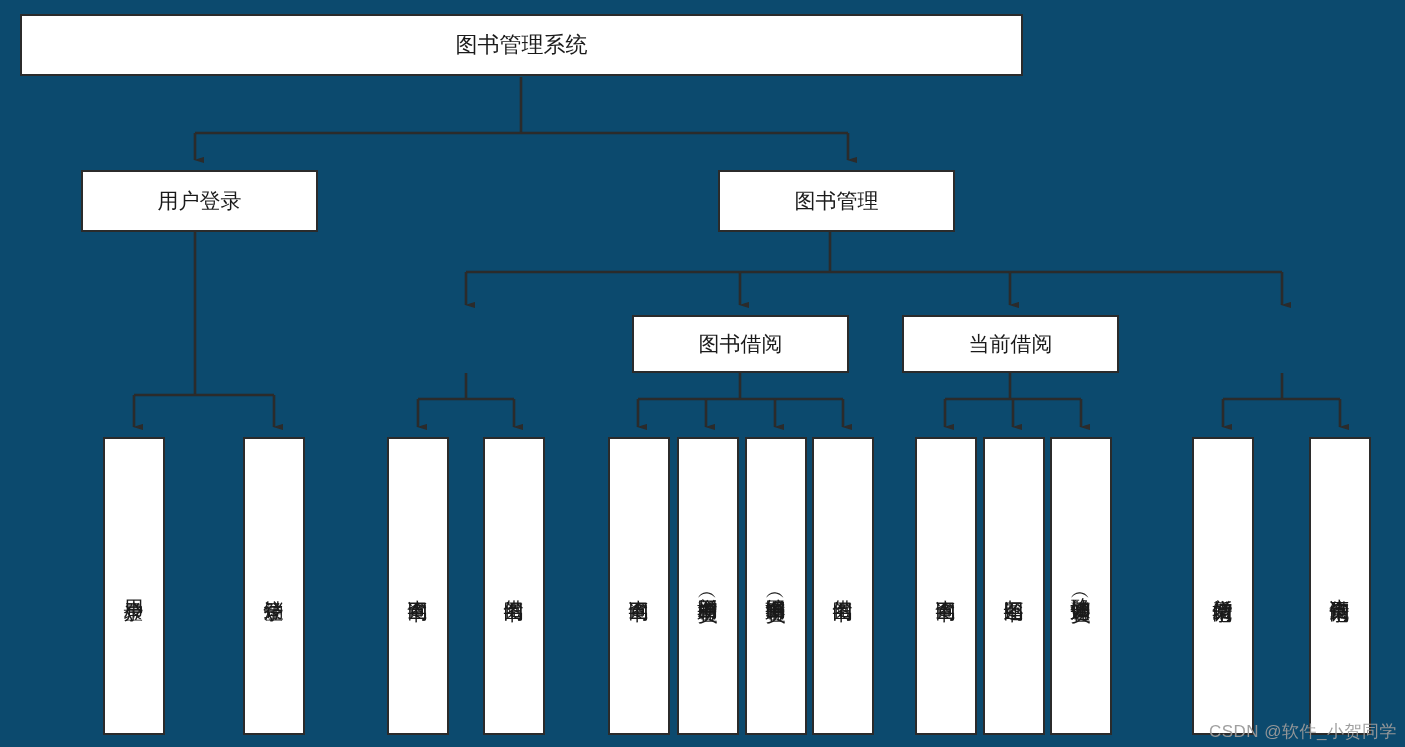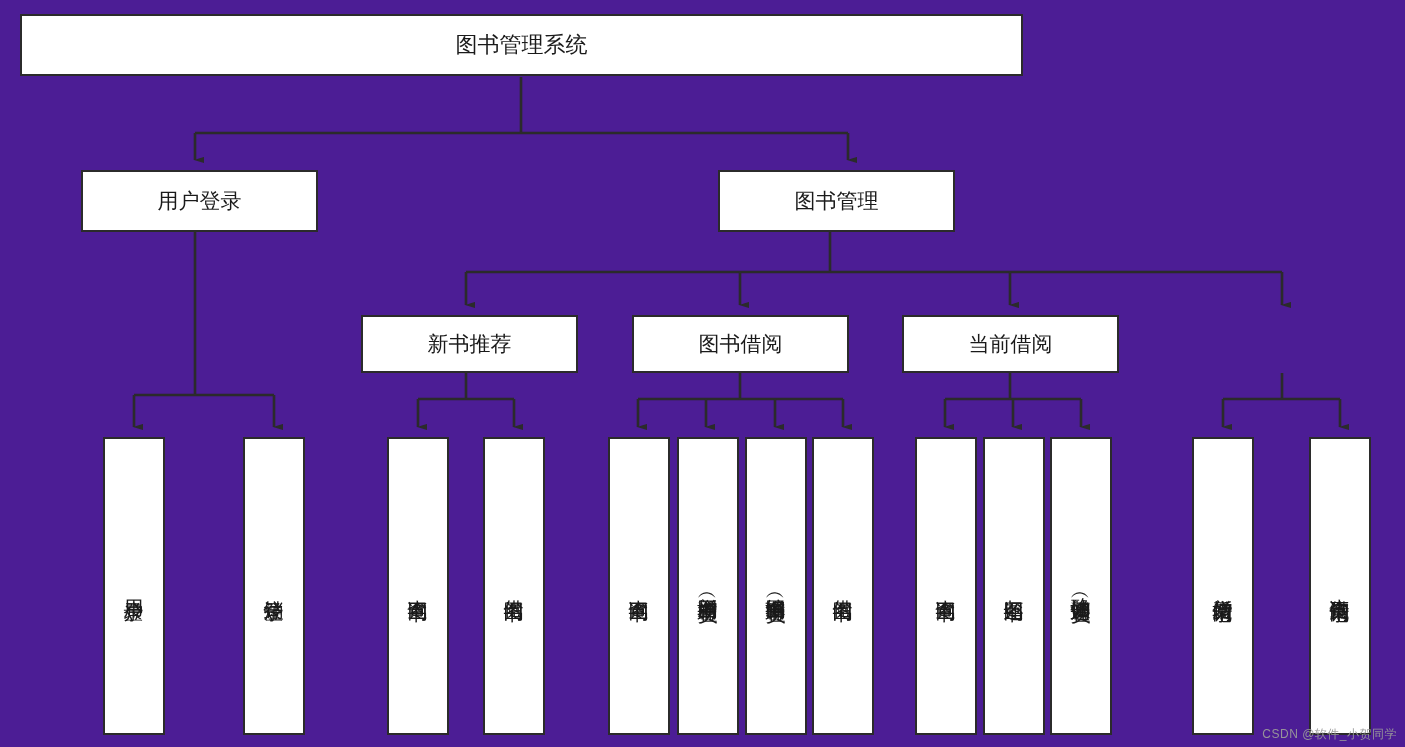--- a/index.html
+++ b/index.html
@@ -8,21 +8,21 @@
     padding: 0;
     background: #ffffff;
   }
   body {
     font-family: "Liberation Sans", "DejaVu Sans", sans-serif;
   }
   #diagram-root {
     position: relative;
     width: 1405px;
     height: 747px;
-    background: #4c1d95;
+    background: #0c4a6e;
     overflow: hidden;
   }
   #edge-layer {
     position: absolute;
     left: 0;
     top: 0;
     width: 1405px;
     height: 747px;
     pointer-events: none;
   }
@@ -57,21 +57,21 @@
     writing-mode: vertical-rl;
     text-orientation: upright;
     letter-spacing: 1px;
     line-height: 1.0;
     white-space: nowrap;
   }
   #watermark {
     position: absolute;
     right: 8px;
     bottom: 4px;
-    font-size: 12px;
+    font-size: 17px;
     color: #9a9a9a;
     letter-spacing: 0.5px;
     white-space: nowrap;
     opacity: 0.95;
   }
 </style>
 </head>
 <body>
 
 <div id="diagram-root">
@@ -130,23 +130,20 @@
     <span class="node-label">图书管理系统</span>
   </div>
 
   <div class="node horiz" style="left:81px; top:170px; width:237px; height:62px;">
     <span class="node-label">用户登录</span>
   </div>
   <div class="node horiz" style="left:711px; top:170px; width:237px; height:62px;margin-left:7px;">
     <span class="node-label">图书管理</span>
   </div>
 
-  <div class="node horiz" style="left:361px; top:315px; width:217px; height:58px;">
-    <span class="node-label">新书推荐</span>
-  </div>
   <div class="node horiz" style="left:902px; top:315px; width:217px; height:58px;">
     <span class="node-label">当前借阅</span>
   </div>
   <div class="node horiz" style="left:632px; top:315px; width:217px; height:58px;">
     <span class="node-label">图书借阅</span>
   </div>
 
   <div class="node vert" style="left:103px; top:437px; width:62px; height:298px;">
     <span class="node-label">用户登录</span>
   </div>

